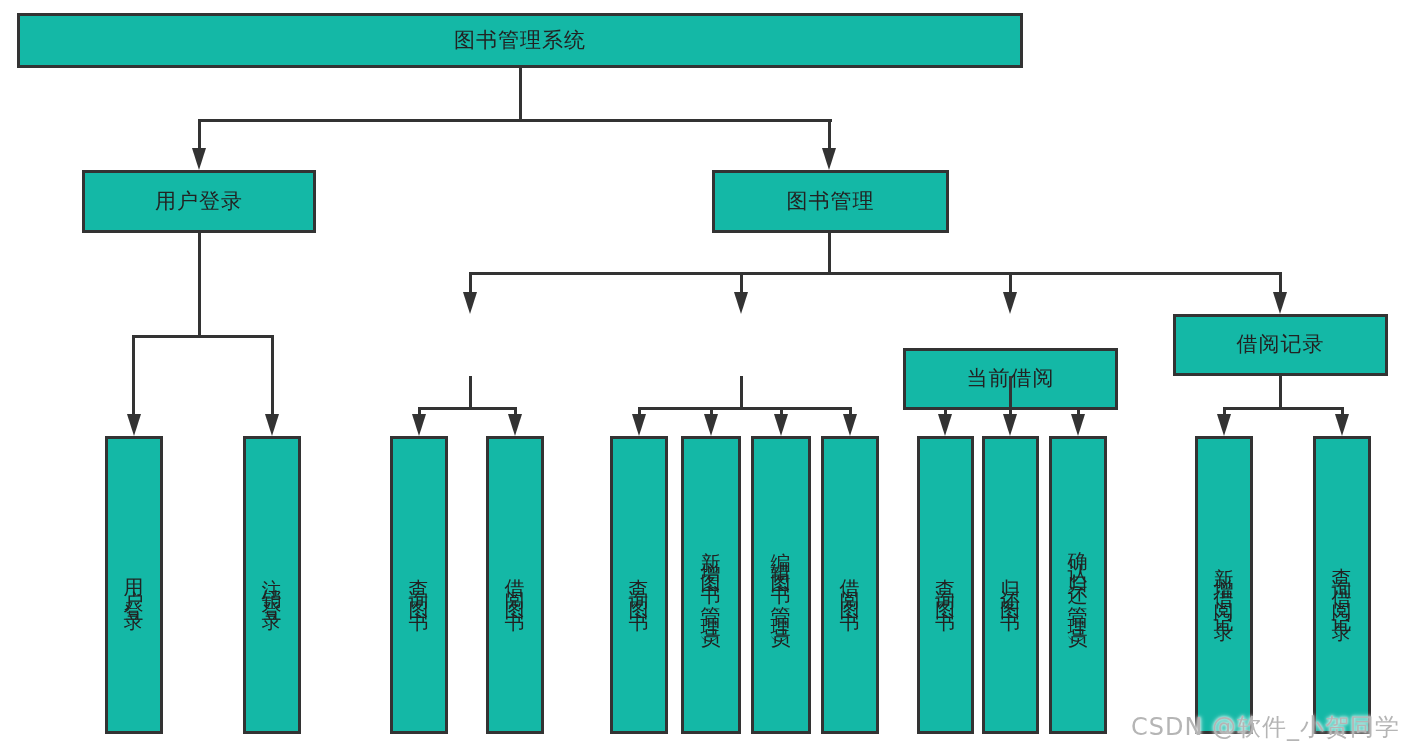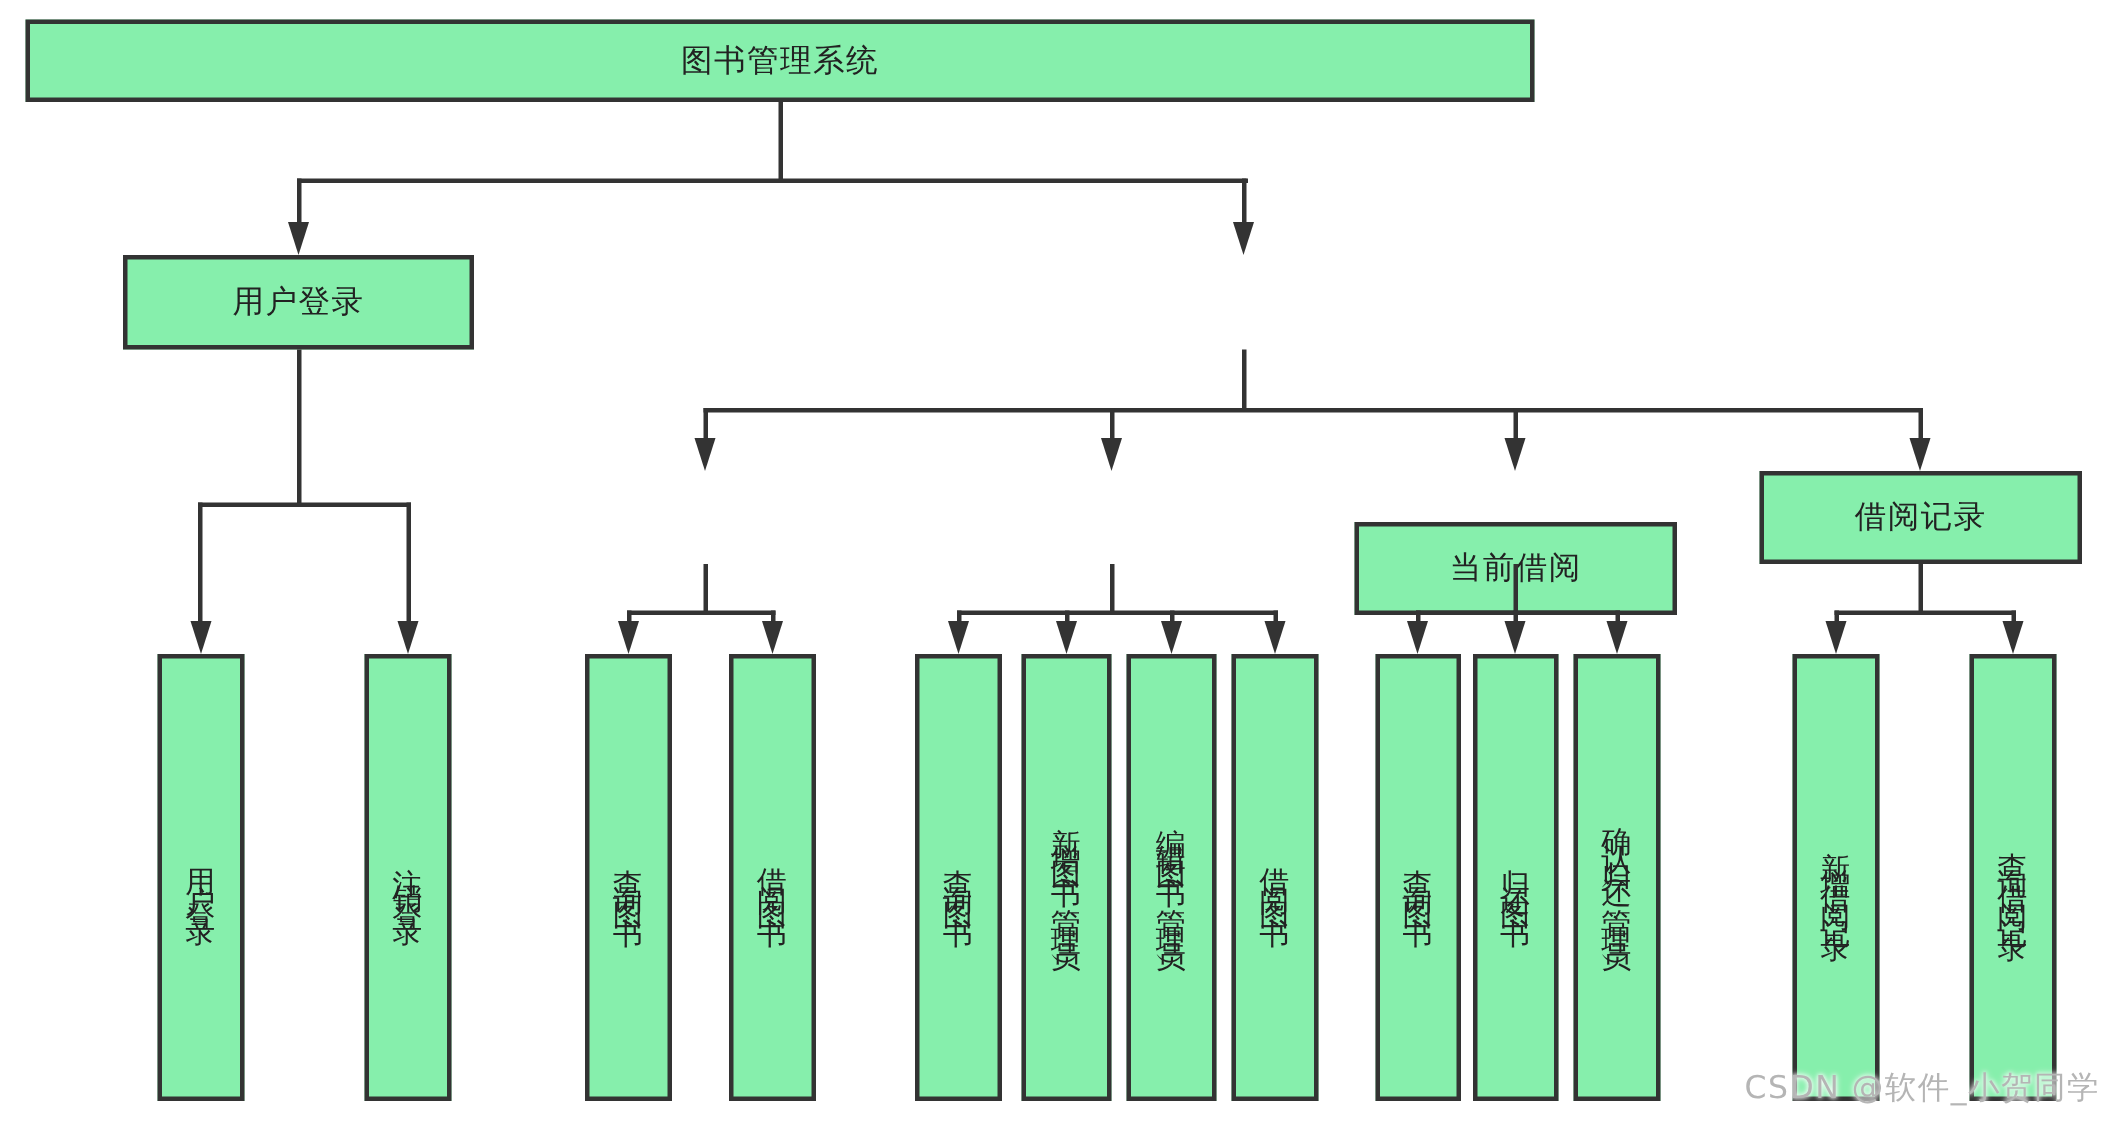--- a/index.html
+++ b/index.html
@@ -2,39 +2,39 @@
 <html><head>
 <meta charset="utf-8">
 <style>
   html, body { margin:0; padding:0; background:#ffffff; }
   .stage {
     position:relative; width:1405px; height:747px; background:#ffffff;
     font-family:"DejaVu Sans","Liberation Sans",sans-serif; overflow:hidden;
   }
   .box {
     position:absolute; box-sizing:border-box;
-    border:3px solid #333333; background:#86efac;
+    border:3px solid #333333; background:#14b8a6;
     display:flex; align-items:center; justify-content:center;
     color:#222222; font-size:21px; letter-spacing:1px; line-height:1.2;
     text-align:center; white-space:nowrap;
   }
   .vbox .vtext {
     writing-mode:vertical-rl; text-orientation:mixed;
     font-size:20px; letter-spacing:11px; line-height:1; white-space:nowrap;
   }
   .vline { position:absolute; width:3px; background:#333333; }
   .hline { position:absolute; height:3px; background:#333333; }
   .arrow {
     position:absolute; width:0; height:0;
     border-left:7px solid transparent; border-right:7px solid transparent;
     border-top:22px solid #333333;
   }
   .watermark {
     position:absolute; top:711px; right:5px; z-index:5;
-    font-size:21px; color:#b5b5b5; letter-spacing:1px;
+    font-size:24px; color:#b5b5b5; letter-spacing:1px;
     text-shadow:0 0 3px #ffffff, 0 0 5px #ffffff;
   }
 </style>
 </head>
 <body>
 
 <div class="stage">
 
   <div class="box" style="left:17px; top:13px; width:1006px; height:55px;">
     <span>图书管理系统</span>
@@ -42,20 +42,23 @@
 
   <div class="vline" style="left:519px; top:68px; height:53px;"></div>
   <div class="hline" style="left:198px; top:119px; width:634px;"></div>
   <div class="vline" style="left:198px; top:119px; height:31px;"></div>
   <div class="arrow" style="left:192px; top:148px;"></div>
   <div class="vline" style="left:828px; top:119px; height:31px;"></div>
   <div class="arrow" style="left:822px; top:148px;"></div>
 
   <div class="box" style="left:82px; top:170px; width:234px; height:63px;">
     <span>用户登录</span>
+  </div>
+  <div class="box" style="left:712px; top:170px; width:237px; height:63px;">
+    <span>图书管理</span>
   </div>
 
   <div class="vline" style="left:198px; top:233px; height:104px;"></div>
   <div class="hline" style="left:132px; top:335px; width:142px;"></div>
   <div class="vline" style="left:132px; top:335px; height:80px;"></div>
   <div class="arrow" style="left:127px; top:414px;"></div>
   <div class="vline" style="left:271px; top:335px; height:80px;"></div>
   <div class="arrow" style="left:265px; top:414px;"></div>
 
   <div class="vline" style="left:828px; top:233px; height:41px;"></div>

